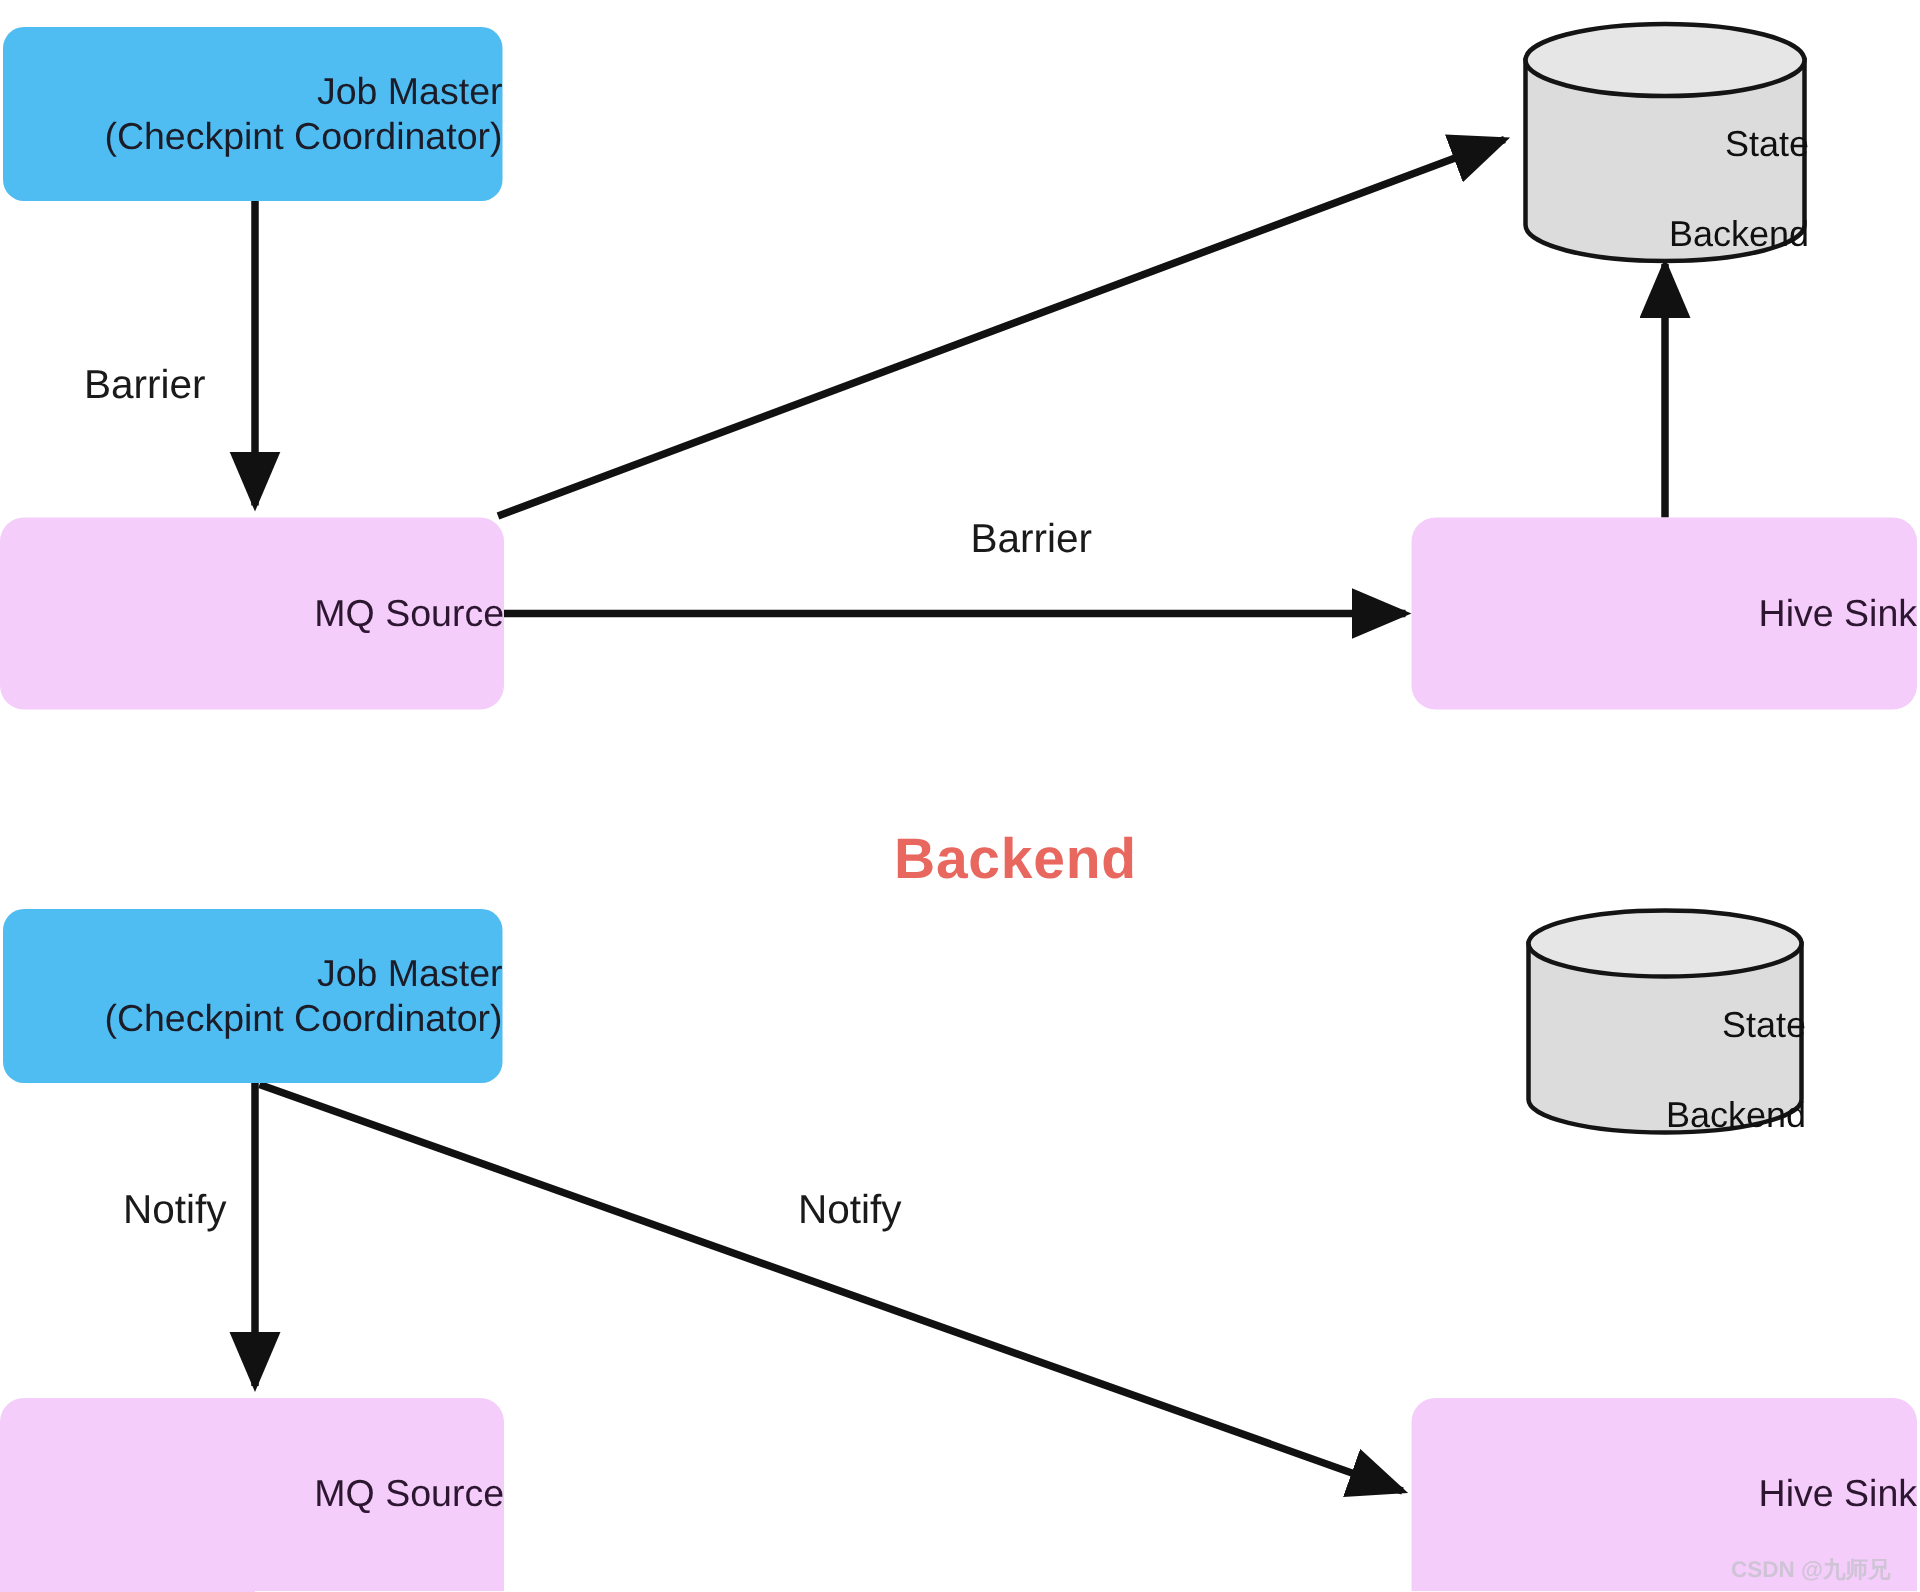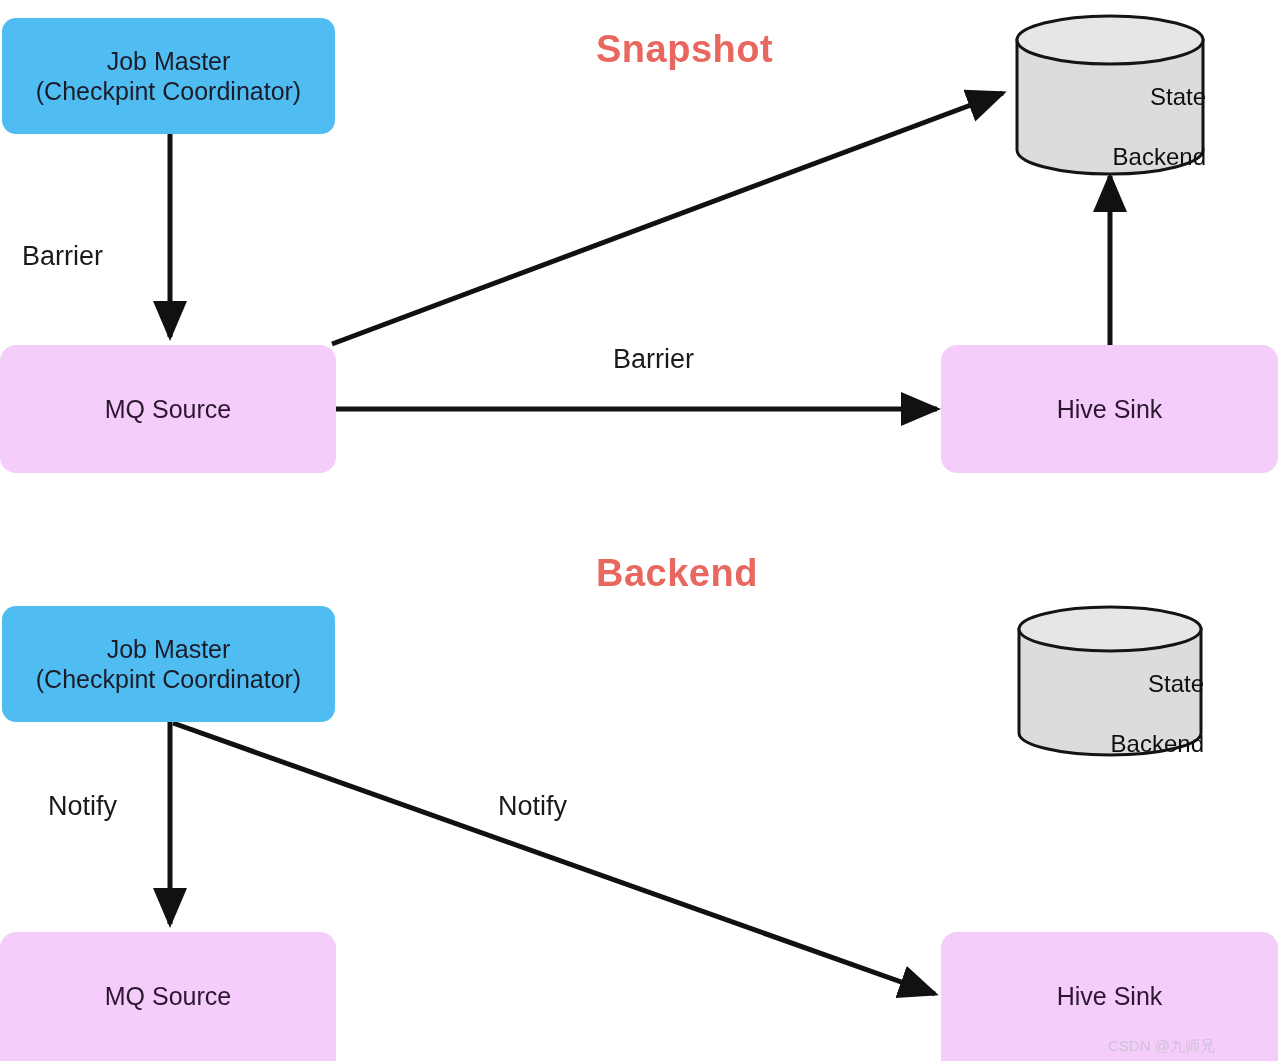--- a/index.html
+++ b/index.html
@@ -21,21 +21,21 @@
     top: 0;
     width: 1280px;
     height: 1061px;
     pointer-events: none;
   }
   .node {
     position: absolute;
     box-sizing: border-box;
     display: flex;
     flex-direction: column;
-    align-items: center;
+    align-items: flex-end;
     justify-content: center;
     text-align: center;
     line-height: 1.22;
   }
   .node-blue {
     background: #4fbdf2;
     border-radius: 14px;
     color: #1c1c28;
     font-size: 25px;
   }
@@ -53,20 +53,21 @@
     font-size: 38px;
     font-weight: bold;
     letter-spacing: 0.5px;
     white-space: nowrap;
   }
   .edge-label {
     position: absolute;
     color: #1a1a1a;
     font-size: 27px;
     white-space: nowrap;
+    margin-left: 34px;
   }
   .cyl {
     position: absolute;
   }
   .cyl-label {
     position: absolute;
     width: 100%;
     text-align: right;
     font-size: 24px;
     color: #101010;
@@ -98,21 +99,20 @@
 
     <line x1="336" y1="409" x2="937" y2="409" stroke="#111111" stroke-width="5" marker-end="url(#arrowhead)"></line>
 
     <line x1="1110" y1="345" x2="1110" y2="176" stroke="#111111" stroke-width="5" marker-end="url(#arrowhead)"></line>
 
     <line x1="170" y1="722" x2="170" y2="924" stroke="#111111" stroke-width="5" marker-end="url(#arrowhead)"></line>
 
     <line x1="173" y1="723" x2="935" y2="994" stroke="#111111" stroke-width="5" marker-end="url(#arrowhead)"></line>
   </svg>
 
-  <div class="section-title" style="left:596px; top:28px;">Snapshot</div>
 
   <div class="node node-blue" style="left:2px; top:18px; width:333px; height:116px;">
     <span class="node-line">Job Master</span>
     <span class="node-line">(Checkpint Coordinator)</span>
   </div>
 
   <div class="node node-pink" style="left:0px; top:345px; width:336px; height:128px;">
     <span class="node-line">MQ Source</span>
   </div>
 
@@ -158,15 +158,15 @@
     <div class="cyl-label" style="top:64px;">
       <span class="node-line">State</span><br>
       <span class="node-line">Backend</span>
     </div>
   </div>
 
   <div class="edge-label" style="left:48px; top:791px;">Notify</div>
 
   <div class="edge-label" style="left:498px; top:791px;">Notify</div>
 
-  <div class="watermark" style="left:1108px; top:1037px;">CSDN @九师兄</div>
+  <div class="watermark" style="left:1154px; top:1037px;font-weight:bold;">CSDN @九师兄</div>
 
 </div>
 
 </body></html>

